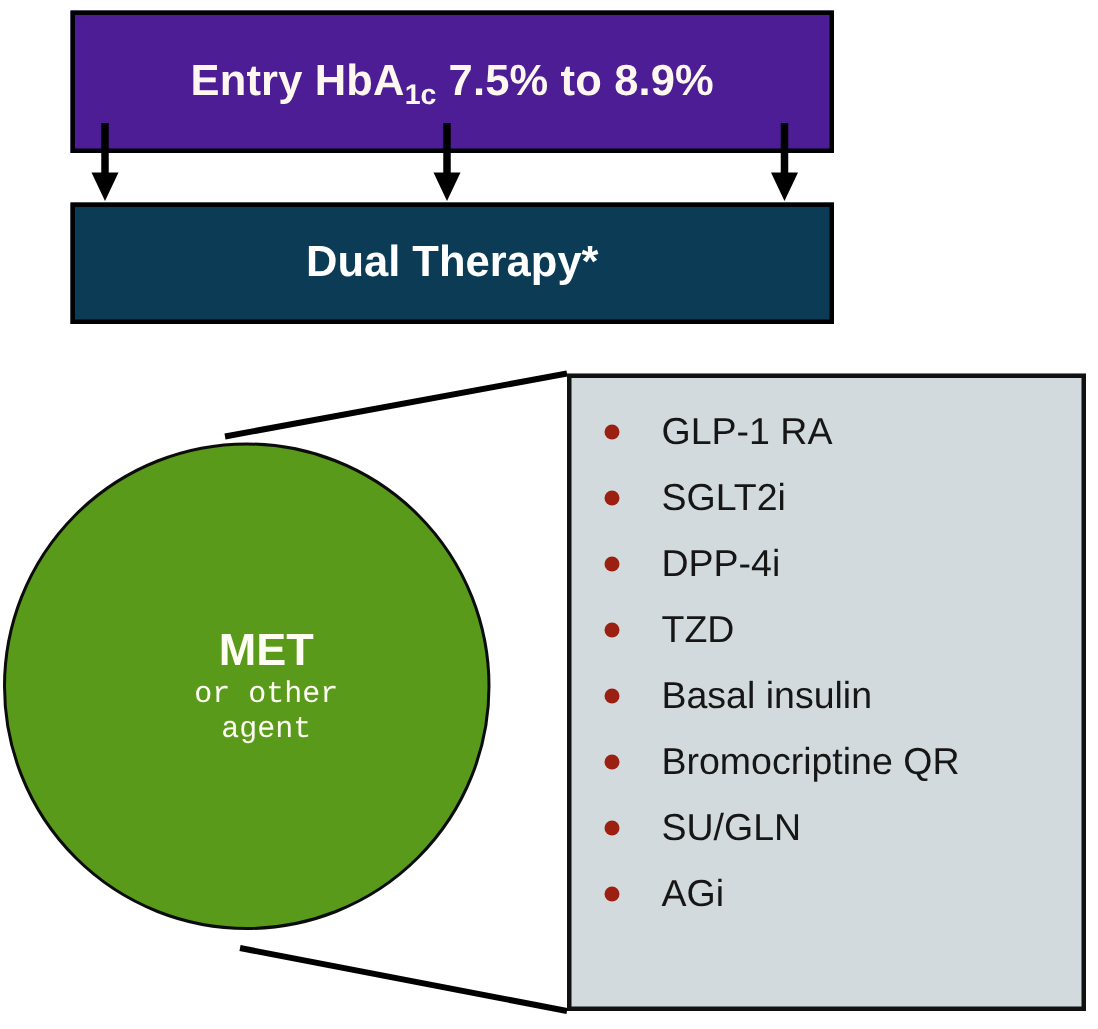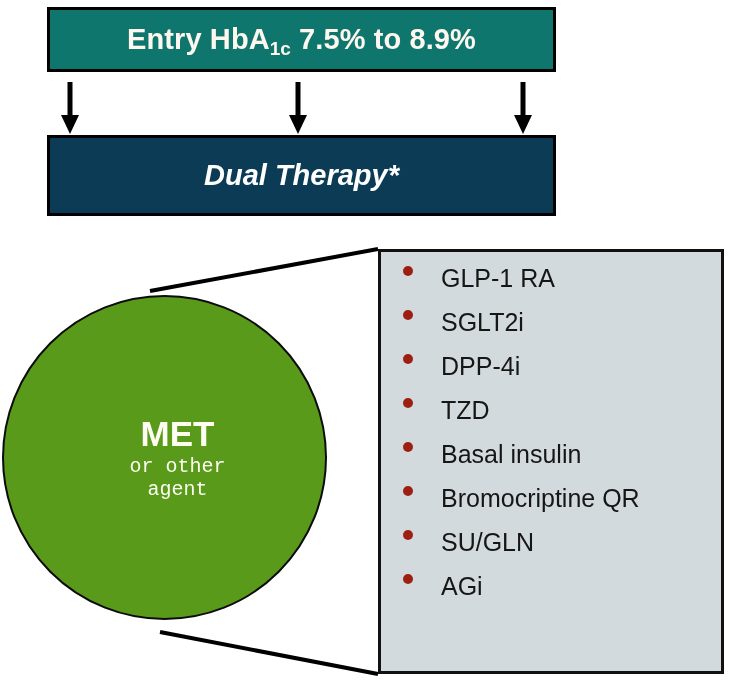--- a/index.html
+++ b/index.html
@@ -29,22 +29,22 @@
     border: 3px solid #000000;
     display: flex;
     align-items: center;
     justify-content: center;
     text-align: center;
   }
   #entry-banner {
     left: 47px;
     top: 7px;
     width: 509px;
-    height: 65px;
-    background: #0f766e;
+    height: 95px;
+    background: #4c1d95;
   }
   #entry-banner .banner-text {
     color: #fdf7ef;
     font-size: 29px;
     font-weight: bold;
     letter-spacing: 0.1px;
     line-height: 1;
   }
   #entry-banner .banner-text sub {
     font-size: 19px;
@@ -59,21 +59,20 @@
     top: 135px;
     width: 509px;
     height: 81px;
     background: #0b3b55;
   }
   #dual-banner .banner-text {
     color: #ffffff;
     font-size: 29px;
     font-weight: bold;
     line-height: 1;
-    font-style: italic;
   }
 
   
   .arrow {
     position: absolute;
     top: 82px;
     width: 22px;
     height: 53px;
   }
   #arrow-left   { left: 59px; }
@@ -98,21 +97,21 @@
     text-align: center;
     padding-left: 26px;
     box-sizing: border-box;
   }
   #met-circle .met-line {
     color: #fdfdf2;
     line-height: 1.18;
     white-space: nowrap;
   }
   #met-circle .met-strong {
-    font-size: 35px;
+    font-size: 30px;
     font-weight: bold;
   }
   #met-circle .met-normal {
     font-size: 20px;
     font-weight: normal;
     font-family: Liberation Mono, monospace;
   }
 
   
   #connectors {
@@ -133,21 +132,21 @@
     box-sizing: border-box;
     border: 3px solid #111111;
     background: #d3dadd;
     padding: 14px 10px 10px 16px;
     display: flex;
     flex-direction: column;
     justify-content: flex-start;
   }
   .option-row {
     display: flex;
-    align-items: flex-start;
+    align-items: center;
     height: 44px;
     flex: 0 0 auto;
   }
   .option-bullet {
     width: 10px;
     height: 10px;
     border-radius: 50%;
     background: #9c2012;
     flex: 0 0 auto;
     margin-left: 6px;

